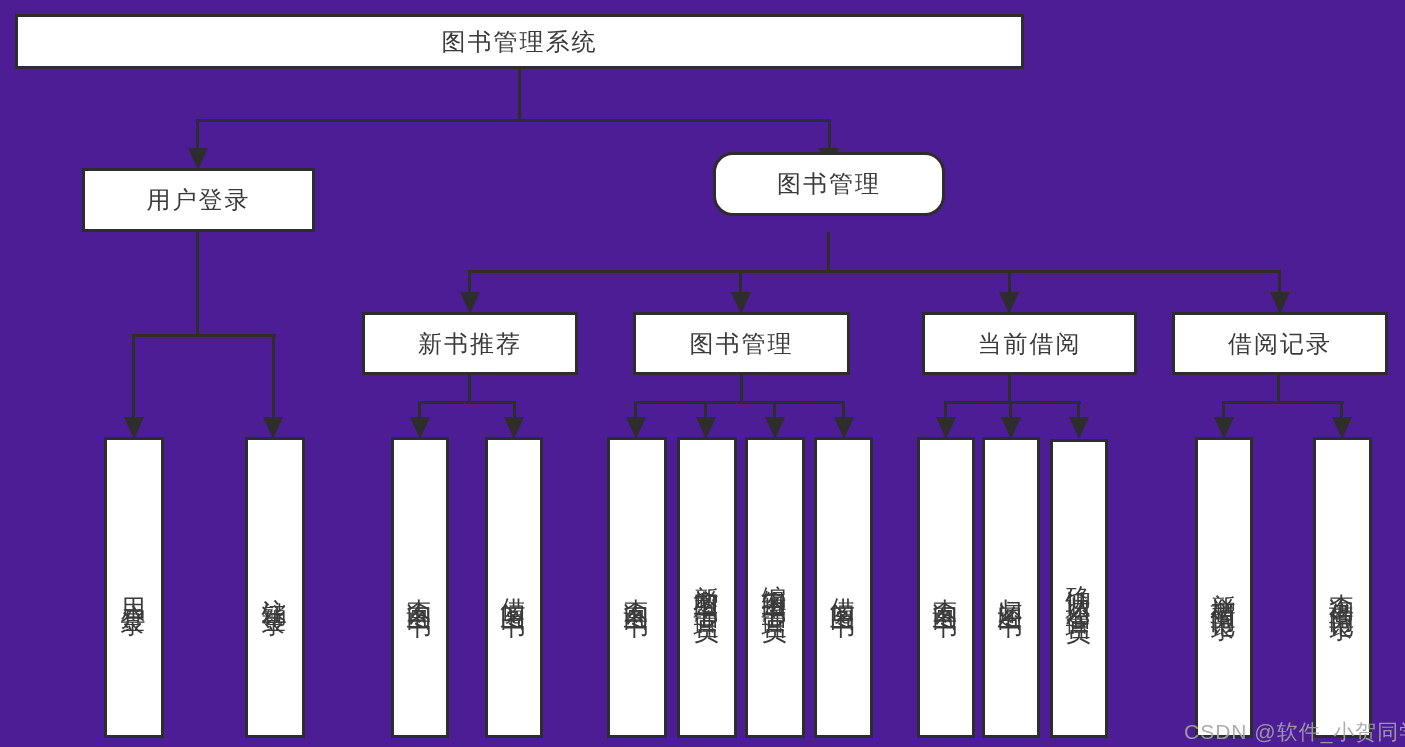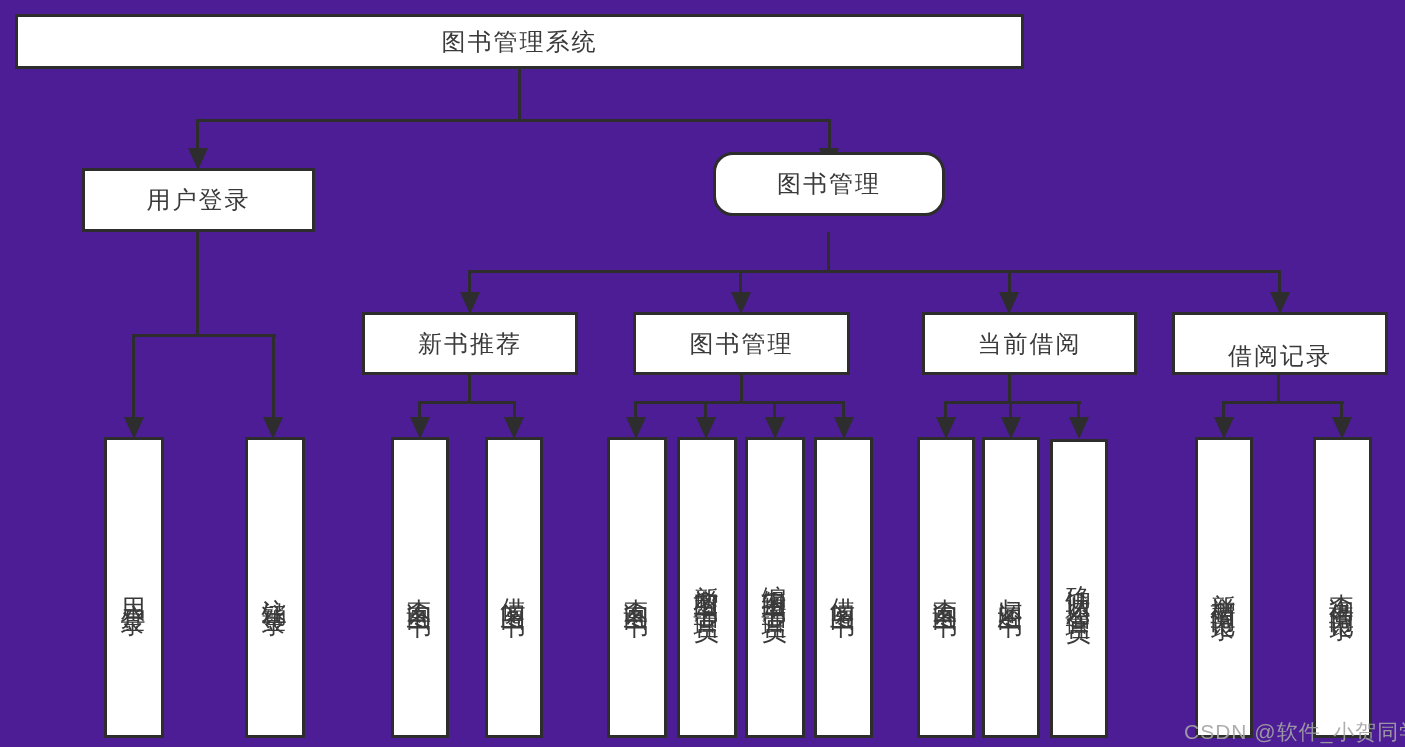--- a/index.html
+++ b/index.html
@@ -147,21 +147,21 @@
   </div>
 
   <div class="box h-label" style="left:633px; top:312px; width:217px; height:63px;">
     <span>图书管理</span>
   </div>
 
   <div class="box h-label" style="left:902px; top:312px; width:215px; height:63px;margin-left:20px;">
     <span>当前借阅</span>
   </div>
 
-  <div class="box h-label" style="left:1172px; top:312px; width:216px; height:63px;align-items:flex-end;">
+  <div class="box h-label" style="left:1172px; top:312px; width:216px; height:63px;">
     <span>借阅记录</span>
   </div>
 
   <div class="box v-label" style="left:104px; top:437px; width:60px; height:301px;">
     <span class="vtext">用户登录</span>
   </div>
   <div class="box v-label" style="left:245px; top:437px; width:60px; height:301px;">
     <span class="vtext">注销登录</span>
   </div>
 

